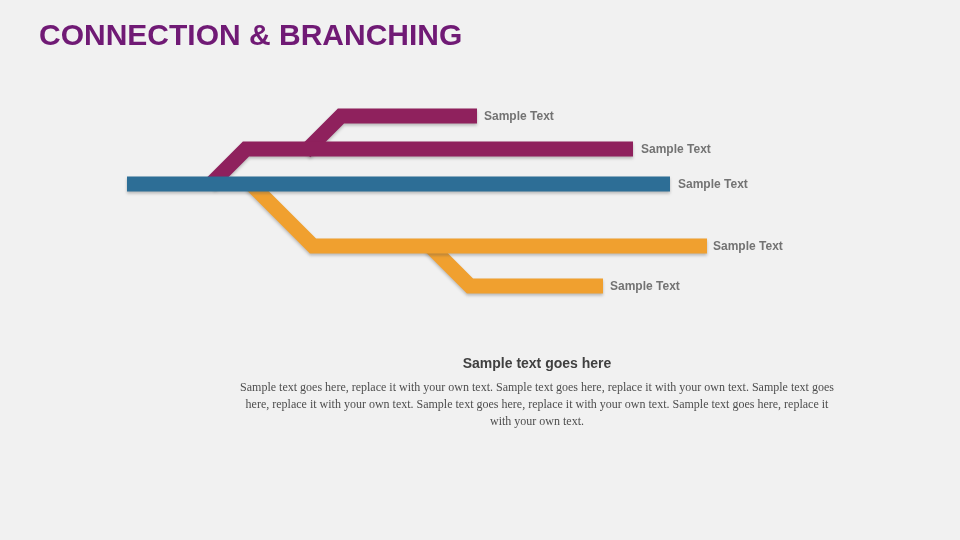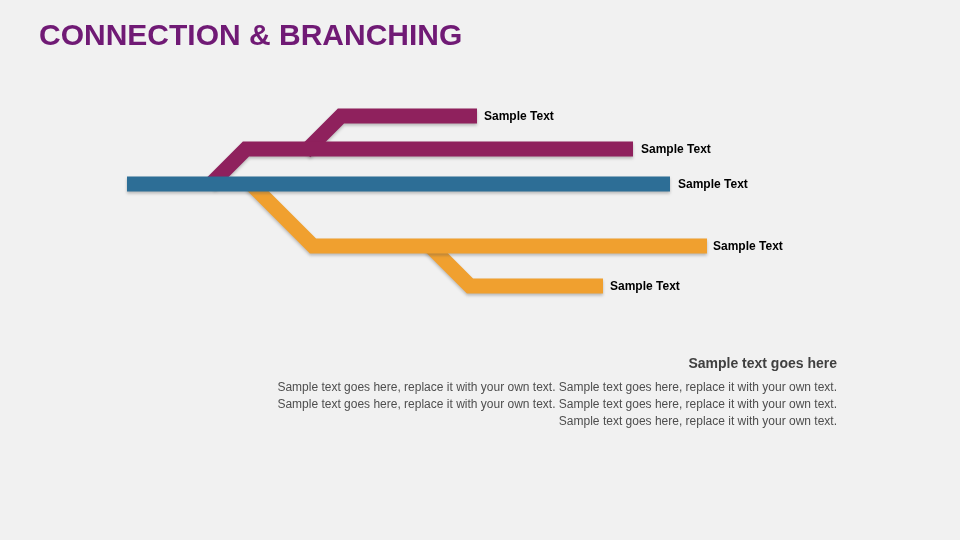--- a/index.html
+++ b/index.html
@@ -41,47 +41,48 @@
     stroke-linejoin: miter;
     filter: drop-shadow(0px 2.5px 1.5px rgba(80, 80, 80, 0.35));
   }
   .branch-label {
     position: absolute;
     height: 18px;
     display: flex;
     align-items: center;
     font-size: 12px;
     font-weight: 700;
-    color: #000000;
+    color: #737373;
     white-space: nowrap;
   }
   .label-0 { left: 484px; top: 107px; }
   .label-1 { left: 641px; top: 140px; }
   .label-2 { left: 678px; top: 175px; }
   .label-3 { left: 713px; top: 237px; }
   .label-4 { left: 610px; top: 277px; }
   .body-text {
     position: absolute;
     left: 237px;
     top: 354px;
     width: 600px;
-    text-align: right;
+    text-align: center;
   }
   .body-heading {
     font-size: 14px;
     font-weight: 700;
     color: #404040;
     margin: 0 0 7px 0;
     line-height: 18px;
   }
   .body-paragraph {
     font-size: 12px;
     line-height: 17px;
     color: #4e4e4e;
     margin: 0;
+    font-family: Liberation Serif, serif;
   }
 </style>
 </head>
 <body>
 
 <div class="slide">
 
   <div class="slide-title">CONNECTION &amp; BRANCHING</div>
 
   <svg class="diagram" viewBox="0 0 960 540" xmlns="http://www.w3.org/2000/svg">

